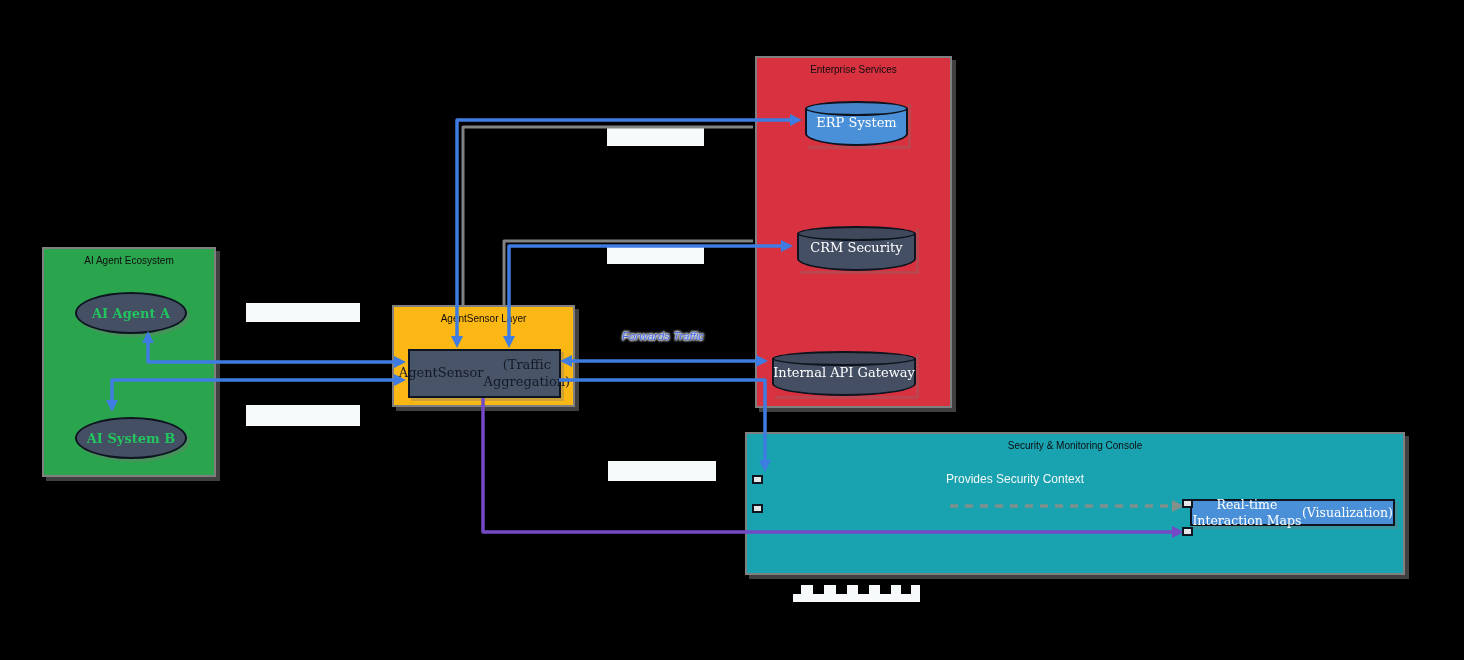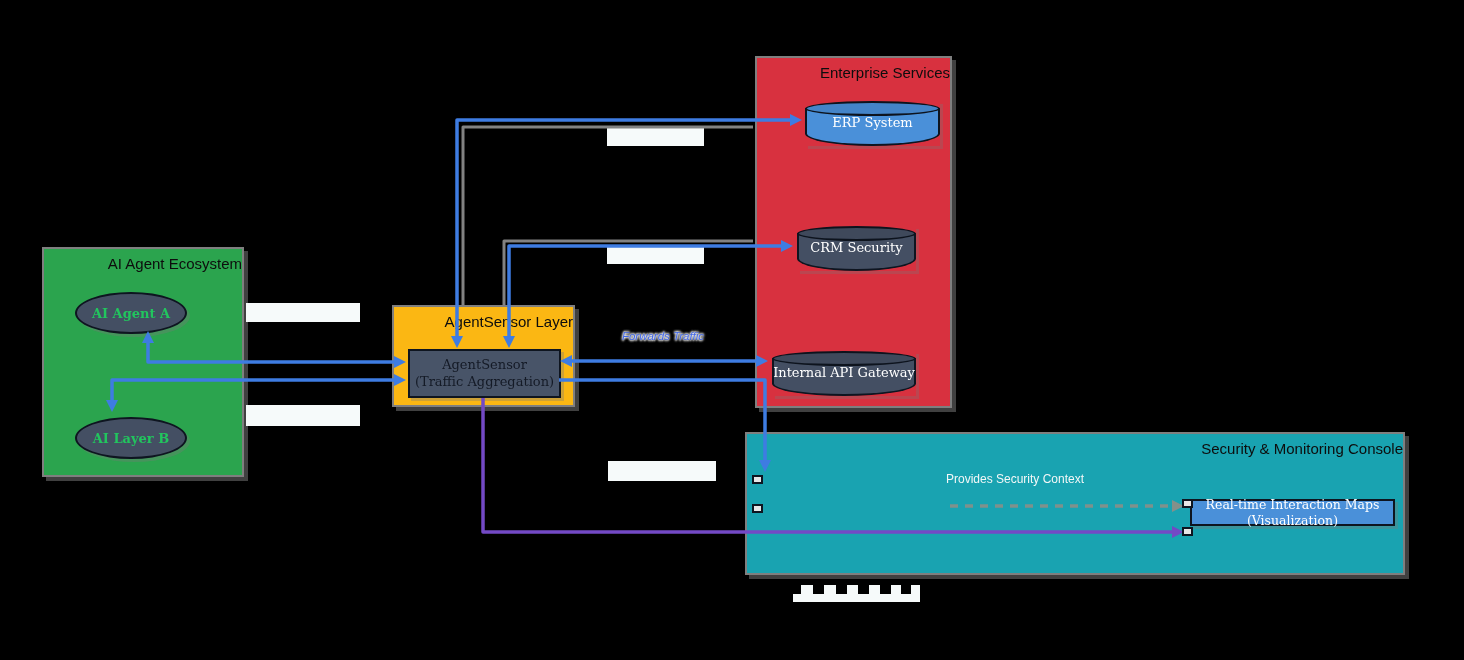--- a/index.html
+++ b/index.html
@@ -6,39 +6,39 @@
   #canvas{
     position:relative; width:1464px; height:660px; background:#000;
     font-family:"Liberation Sans", sans-serif; overflow:hidden;
   }
   
   .cluster{
     position:absolute; border:2px solid #7F7F7F; box-sizing:border-box;
     box-shadow:4px 4px 0 rgba(128,128,128,.5); z-index:1;
   }
   .cluster-title{
-    position:absolute; top:6px; left:0; right:0; text-align:right;
-    font-size:15px; font-weight:500; color:#0d0d0d;
+    position:absolute; top:6px; left:0; right:0; text-align:center;
+    font-size:10px; font-weight:500; color:#0d0d0d;
   }
-  .eco{left:42px; top:247px; width:202px; height:230px; background:#2BA44E;}
+  .eco{left:42px; top:247px; width:174px; height:230px; background:#2BA44E;}
   .sensor{left:392px; top:305px; width:183px; height:102px; background:#FBB713;}
   .ent{left:755px; top:56px; width:197px; height:352px; background:#D8313F;}
   .sec{left:745px; top:432px; width:660px; height:143px; background:#19A3B1;}
   
   .node-text{font-family:"DejaVu Serif", serif;}
   .ellipse{
     position:absolute; width:112px; height:42px; border-radius:50%;
     background:#444F63; border:2px solid #0e1520; box-sizing:border-box;
     display:flex; align-items:center; justify-content:center;
     color:#22c55e; font-size:13px; font-weight:600;
     box-shadow:3px 3px 0 rgba(120,120,120,.35);
   }
   .rectnode{
     position:absolute; box-sizing:border-box; border:2px solid #0e1520;
-    display:flex; flex-direction:column; align-items:center; justify-content:center;
+    display:flex; flex-direction:row; align-items:center; justify-content:center;
     text-align:center; line-height:1.25;
     box-shadow:3px 3px 0 rgba(120,120,120,.35);
   }
   .agentsensor{left:14px; top:42px; width:153px; height:49px; background:#485468; color:#141a26; font-size:13px; font-weight:500;}
   .console-node{left:13px; top:43px; width:192px; height:44px; background:#F16560; color:#ffecec; font-size:12.5px;}
   .maps-node{left:443px; top:65px; width:205px; height:27px; background:#4A90D9; color:#fff; font-size:12.5px;}
   
   .cylinder{position:absolute; box-shadow:3px 3px 0 rgba(120,120,120,.3);}
   .cyl-top{
     position:absolute; left:0; right:0; top:0; height:15px; border-radius:50%;
@@ -80,35 +80,35 @@
 <body>
 
 <div id="canvas">
 
   <div class="cluster eco">
     <div class="cluster-title">AI Agent Ecosystem</div>
     <div class="ellipse node-text" style="left:31px; top:43px;">
       <span>AI Agent A</span>
     </div>
     <div class="ellipse node-text" style="left:31px; top:168px;">
-      <span>AI Layer B</span>
+      <span>AI System B</span>
     </div>
   </div>
 
   <div class="cluster sensor">
     <div class="cluster-title">AgentSensor Layer</div>
     <div class="rectnode node-text agentsensor">
       <span>AgentSensor</span>
       <span>(Traffic Aggregation)</span>
     </div>
   </div>
 
   <div class="cluster ent">
     <div class="cluster-title">Enterprise Services</div>
-    <div class="cylinder blue-cyl" style="left:48px; top:43px; width:103px; height:45px;padding-left:32px;">
+    <div class="cylinder blue-cyl" style="left:48px; top:43px; width:103px; height:45px;">
       <div class="cyl-body"></div>
       <div class="cyl-top"></div>
       <div class="cyl-label node-text">ERP System</div>
     </div>
     <div class="cylinder slate-cyl" style="left:40px; top:168px; width:119px; height:45px;">
       <div class="cyl-body"></div>
       <div class="cyl-top"></div>
       <div class="cyl-label node-text">CRM Security</div>
     </div>
     <div class="cylinder slate-cyl" style="left:15px; top:293px; width:144px; height:45px;">

